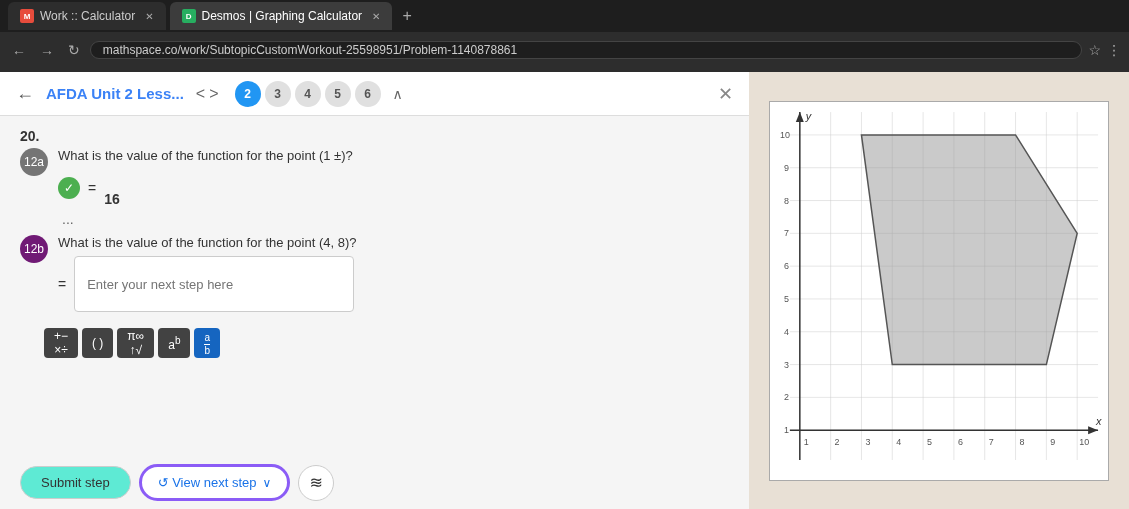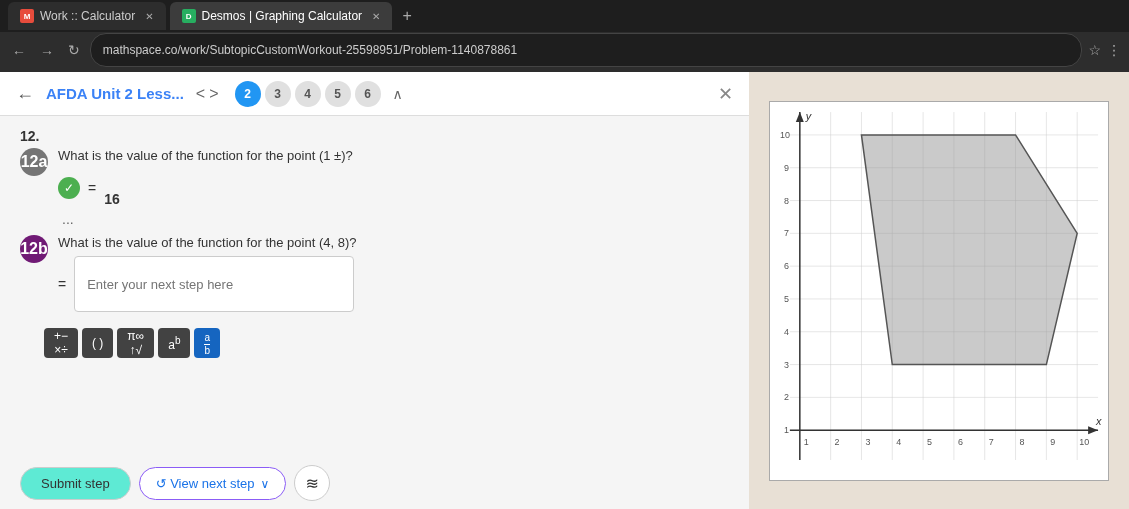--- a/index.html
+++ b/index.html
@@ -83,21 +83,21 @@
       color: #aaa;
       font-size: 14px;
       cursor: pointer;
       padding: 2px 4px;
     }
     .url-bar {
       flex: 1;
       background: #1e1e1e;
       border: 1px solid #444;
       border-radius: 16px;
-      height: 34px;
+      height: 18px;
       display: flex;
       align-items: center;
       padding: 0 12px;
       font-size: 12px;
       color: #ccc;
     }
     .browser-actions {
       display: flex;
       align-items: center;
       gap: 6px;
@@ -207,22 +207,22 @@
 
     .part-badge {
       background: #555;
       color: #fff;
       border-radius: 50%;
       width: 28px;
       height: 28px;
       display: flex;
       align-items: center;
       justify-content: center;
-      font-size: 16px;
-      font-weight: bold;
+      font-size: 12px;
+      font-weight: normal;
       flex-shrink: 0;
     }
     .part-badge.part-a { background: #757575; }
     .part-badge.part-b { background: #701a75; }
 
     .part-content {
       flex: 1;
     }
 
     .sub-question {
@@ -322,21 +322,21 @@
       background: #5eead4;
       border: 1px solid #ccc;
       border-radius: 20px;
       padding: 8px 20px;
       font-size: 13px;
       cursor: pointer;
       color: #333;
     }
     .view-next-btn {
       background: #fff;
-      border: 1px solid #8b5cf6;
+      border: 3px solid #8b5cf6;
       border-radius: 20px;
       padding: 8px 16px;
       font-size: 13px;
       cursor: pointer;
       color: #1a73e8;
       display: flex;
       align-items: flex-end;
       gap: 6px;
     }
     .chevron-down {
@@ -437,21 +437,21 @@
         <div class="pill normal">3</div>
         <div class="pill normal">4</div>
         <div class="pill normal">5</div>
         <div class="pill normal">6</div>
       </div>
       <span class="caret-btn">∧</span>
       <span class="close-btn">✕</span>
     </div>
 
     <div class="problem-area">
-      <div class="problem-number">12.</div>
+      <div class="problem-number">20.</div>
 
       <div class="sub-part">
         <div class="part-badge part-a">12a</div>
         <div class="part-content">
           <div class="sub-question">What is the value of the function for the point (1 ±)?</div>
           <div class="answered-row">
             <div class="check-icon">✓</div>
             <span class="equals-sign">=</span>
             <span class="answer-value">16</span>
           </div>

